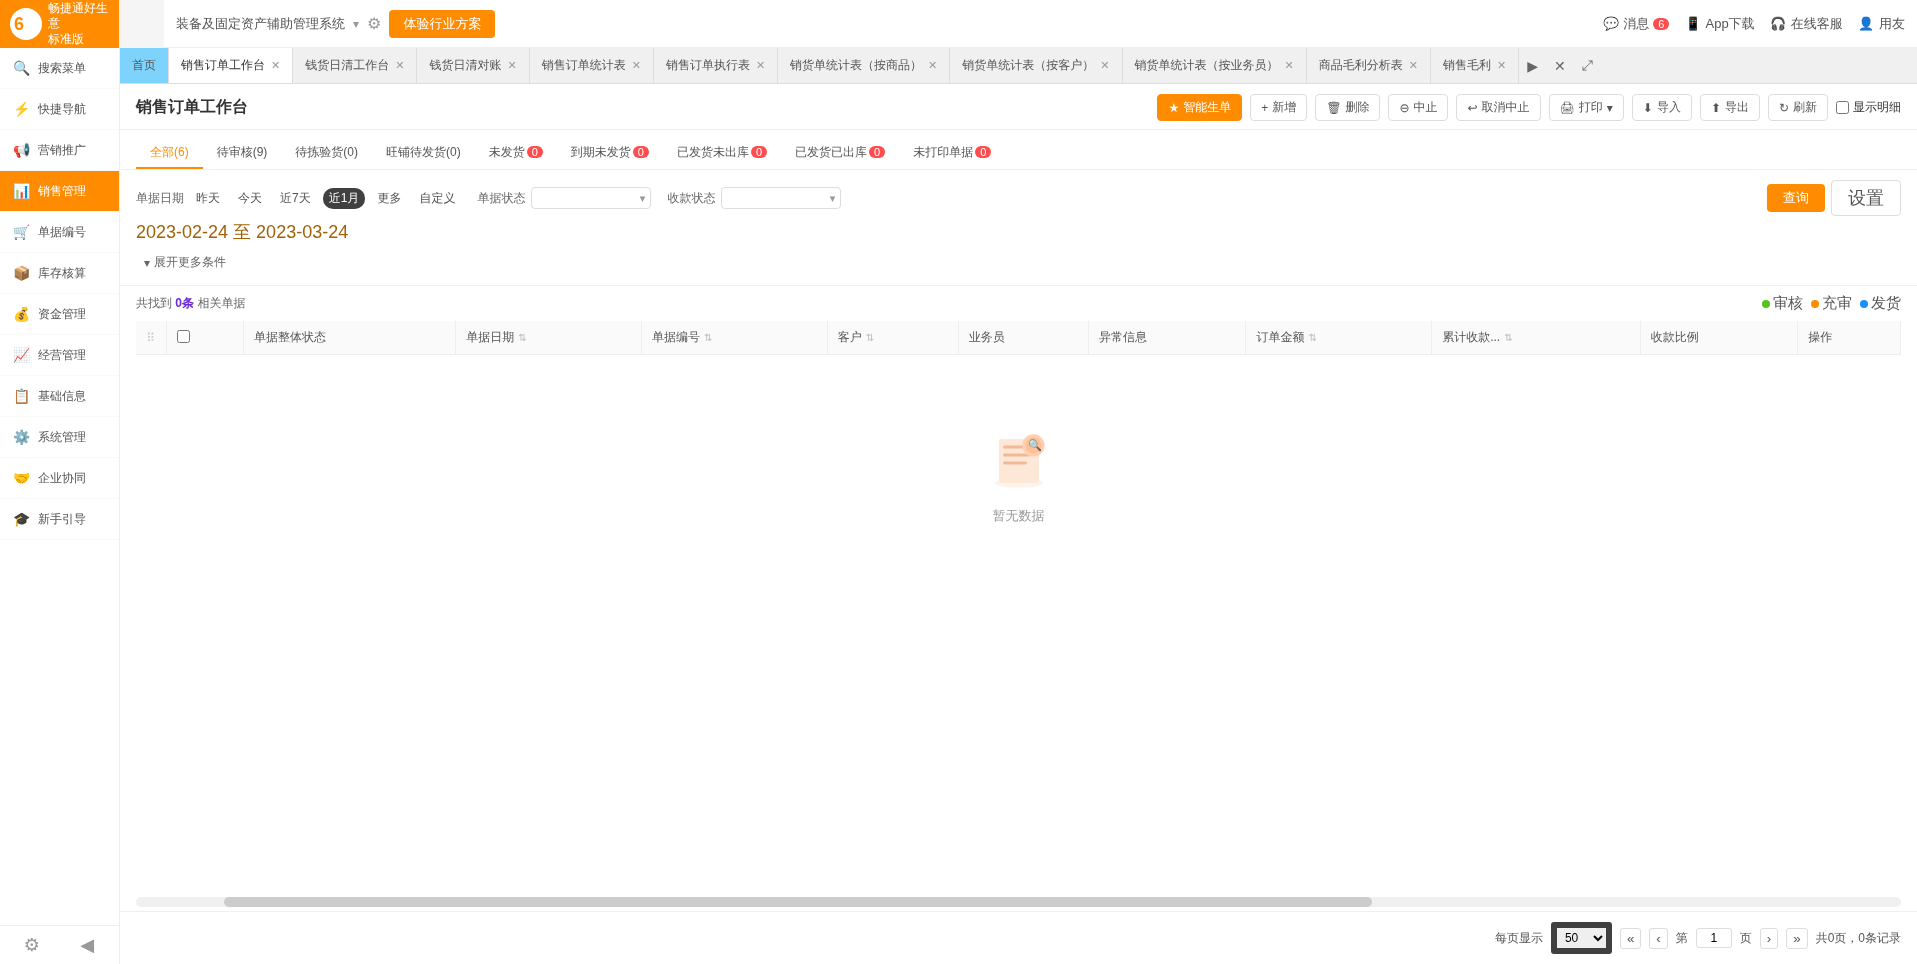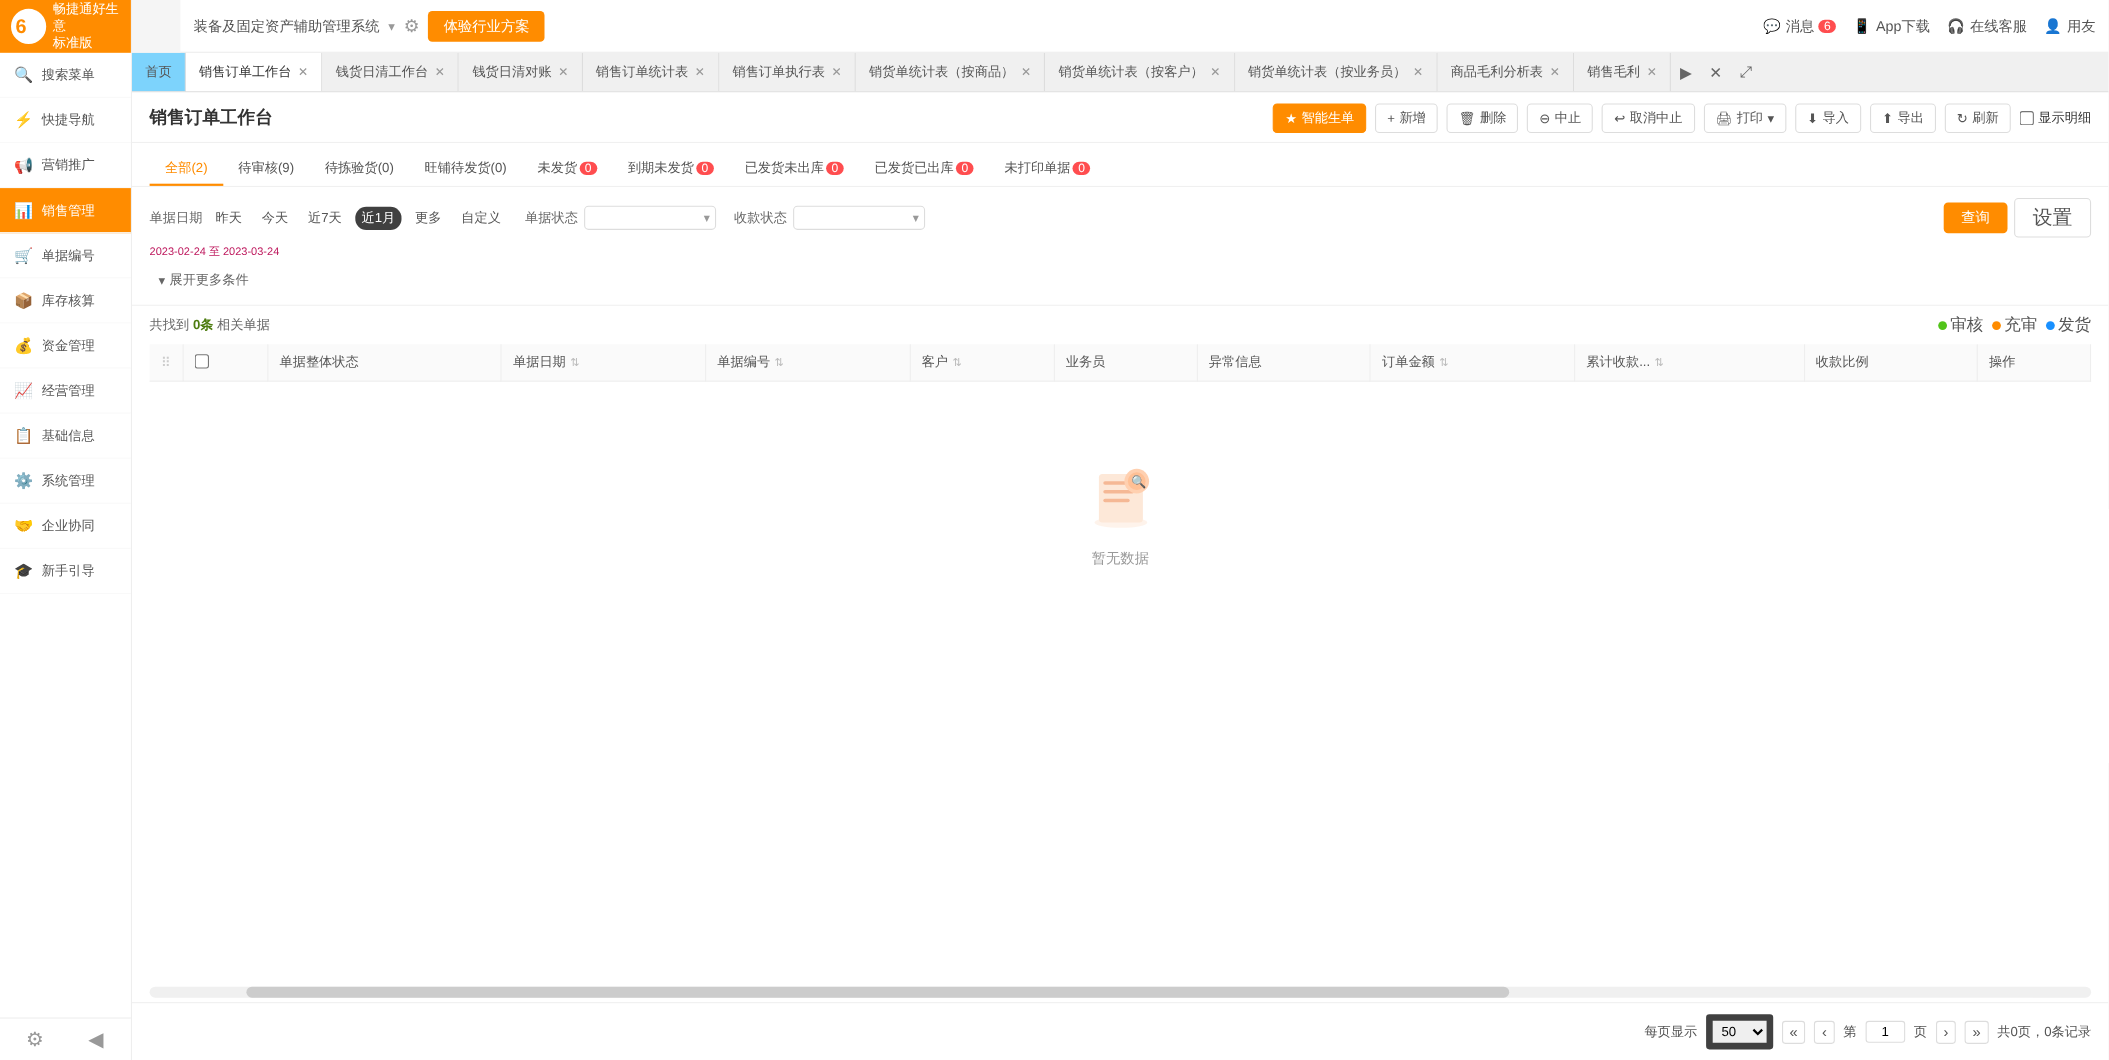--- a/index.html
+++ b/index.html
@@ -303,21 +303,21 @@
           </button>
           <label style="display:flex;align-items:center;gap:4px;font-size:12px;cursor:pointer;">
             <input type="checkbox" style="">
             <span>显示明细</span>
           </label>
         </div>
       </div>
 
       <div class="sub-tabs">
         <div class="sub-tab active">
-          <span>全部(2)</span>
+          <span>全部(6)</span>
         </div>
         <div class="sub-tab">
           <span>待审核(9)</span>
         </div>
         <div class="sub-tab">
           <span>待拣验货(0)</span>
         </div>
         <div class="sub-tab">
           <span>旺铺待发货(0)</span>
         </div>
@@ -364,39 +364,39 @@
                 <option value=""></option>
               </select>
             </div>
           </div>
           <div style="margin-left:auto;display:flex;gap:6px;align-items:center;">
             <button class="query-btn">查询</button>
             <button class="set-btn">设置</button>
           </div>
         </div>
         <div style="margin-top:4px;">
-          <span style="font-size:10px;color:#be185d;">
+          <span style="font-size:18px;color:#a16207;">
             <span>2023-02-24</span>
             <span> 至 </span>
             <span>2023-03-24</span>
           </span>
         </div>
         <div style="margin-top:6px;">
           <span class="expand-btn">
             <span>▾</span>
             <span>展开更多条件</span>
           </span>
         </div>
       </div>
 
       <div class="table-area">
         <div class="table-info-row">
           <div>
             <span>共找到</span>
-            <span class="highlight" style="color:#4d7c0f;font-weight:bold;">0条</span>
+            <span class="highlight" style="color:#6d28d9;font-weight:bold;">0条</span>
             <span>相关单据</span>
           </div>
           <div class="table-action-btns">
             <span class="table-action-btn">
               <span class="dot dot-green"></span>
               <span>审核</span>
             </span>
             <span class="table-action-btn">
               <span class="dot dot-orange"></span>
               <span>充审</span>

